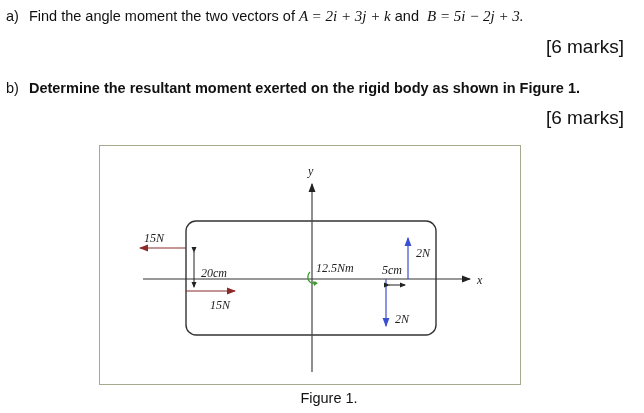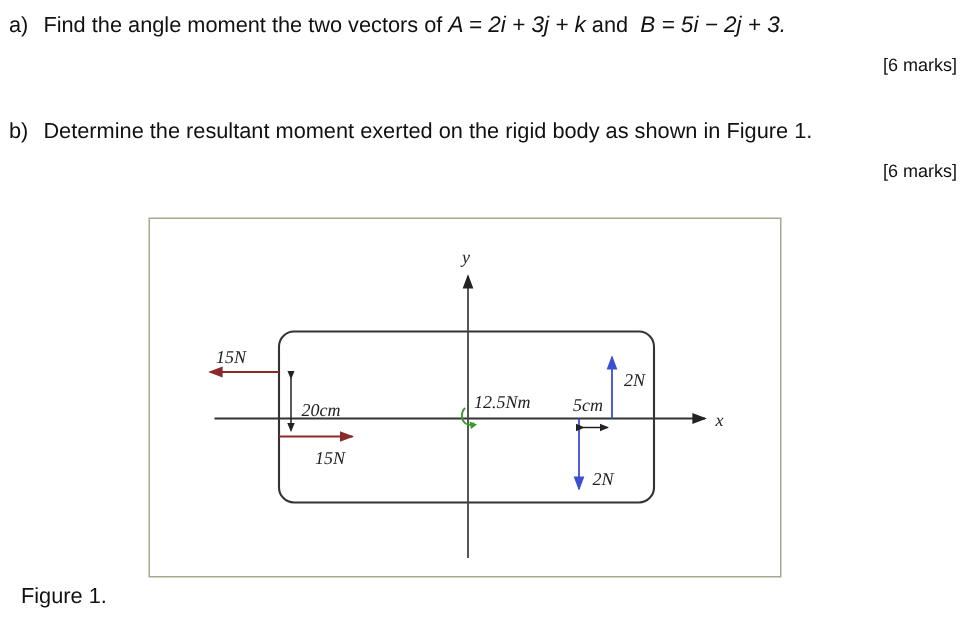--- a/index.html
+++ b/index.html
@@ -1,41 +1,41 @@
 <!DOCTYPE html>
 <html><head>
 <meta charset="utf-8">
 <style>
   html, body { margin: 0; padding: 0; background: #ffffff; }
   body { width: 644px; height: 413px; position: relative; overflow: hidden;
          font-family: "Liberation Sans", sans-serif; color: #111; }
   .q { position: absolute; font-size: 14.5px; white-space: nowrap; }
-  .math { font-family: Liberation Sans, sans-serif; font-style: italic; font-size: 15px; }
-  .marks { position: absolute; right: 6px; font-size: 12px; text-align: center; }
+  .math { font-family: Liberation Serif, serif; font-style: italic; font-size: 15px; }
+  .marks { position: absolute; right: 20px; font-size: 19px; text-align: center; }
   .frame { position: absolute; left: 99px; top: 145px; width: 420px; height: 238px;
            border: 1.5px solid #a6a98e; background: #fff; }
-  .caption { position: absolute; left: 0; width: 644px; top: 390px; text-align: left;
+  .caption { position: absolute; left: 0; width: 644px; top: 390px; text-align: center;
              font-size: 14.5px; padding-left: 14px; box-sizing: border-box; }
   svg text { font-family: "Liberation Serif", serif; font-style: italic; }
 </style>
 </head>
 <body>
 
 <div class="q" style="left:6px; top:8px;">
   <span>a)</span>
   <span style="margin-left:6px;">Find the angle moment the two vectors of</span>
   <span class="math">A = 2i + 3j + k</span>
   <span>and</span>
   <span class="math" style="margin-left:4px;">B = 5i − 2j + 3.</span>
 </div>
 <div class="marks" style="top:36px;">[6 marks]</div>
 
 <div class="q" style="left:6px; top:80px;">
   <span>b)</span>
-  <span style="margin-left:6px;">Determine the resultant moment exerted on the rigid body as shown in Figure 1.</span>
+  <span style="margin-left:6px;font-weight:bold;">Determine the resultant moment exerted on the rigid body as shown in Figure 1.</span>
 </div>
 <div class="marks" style="top:107px;">[6 marks]</div>
 
 <div class="frame">
   <svg width="420" height="238" viewBox="0 0 420 238">
     <defs>
       <marker id="ah-black" markerWidth="8" markerHeight="8" refX="7" refY="4" orient="auto">
         <path d="M0,1 L8,4 L0,7 Z" fill="#222"></path>
       </marker>
       <marker id="ah-red" markerWidth="8" markerHeight="8" refX="7" refY="4" orient="auto">

